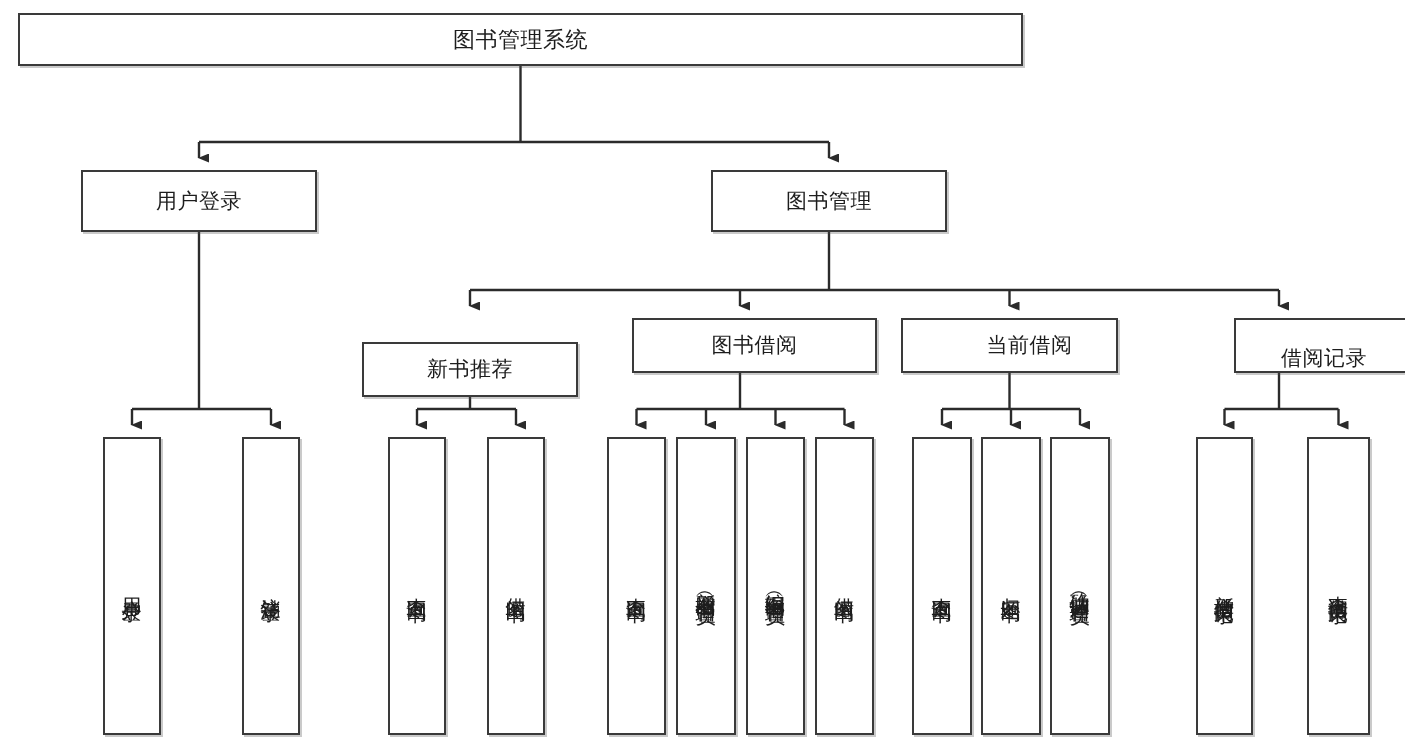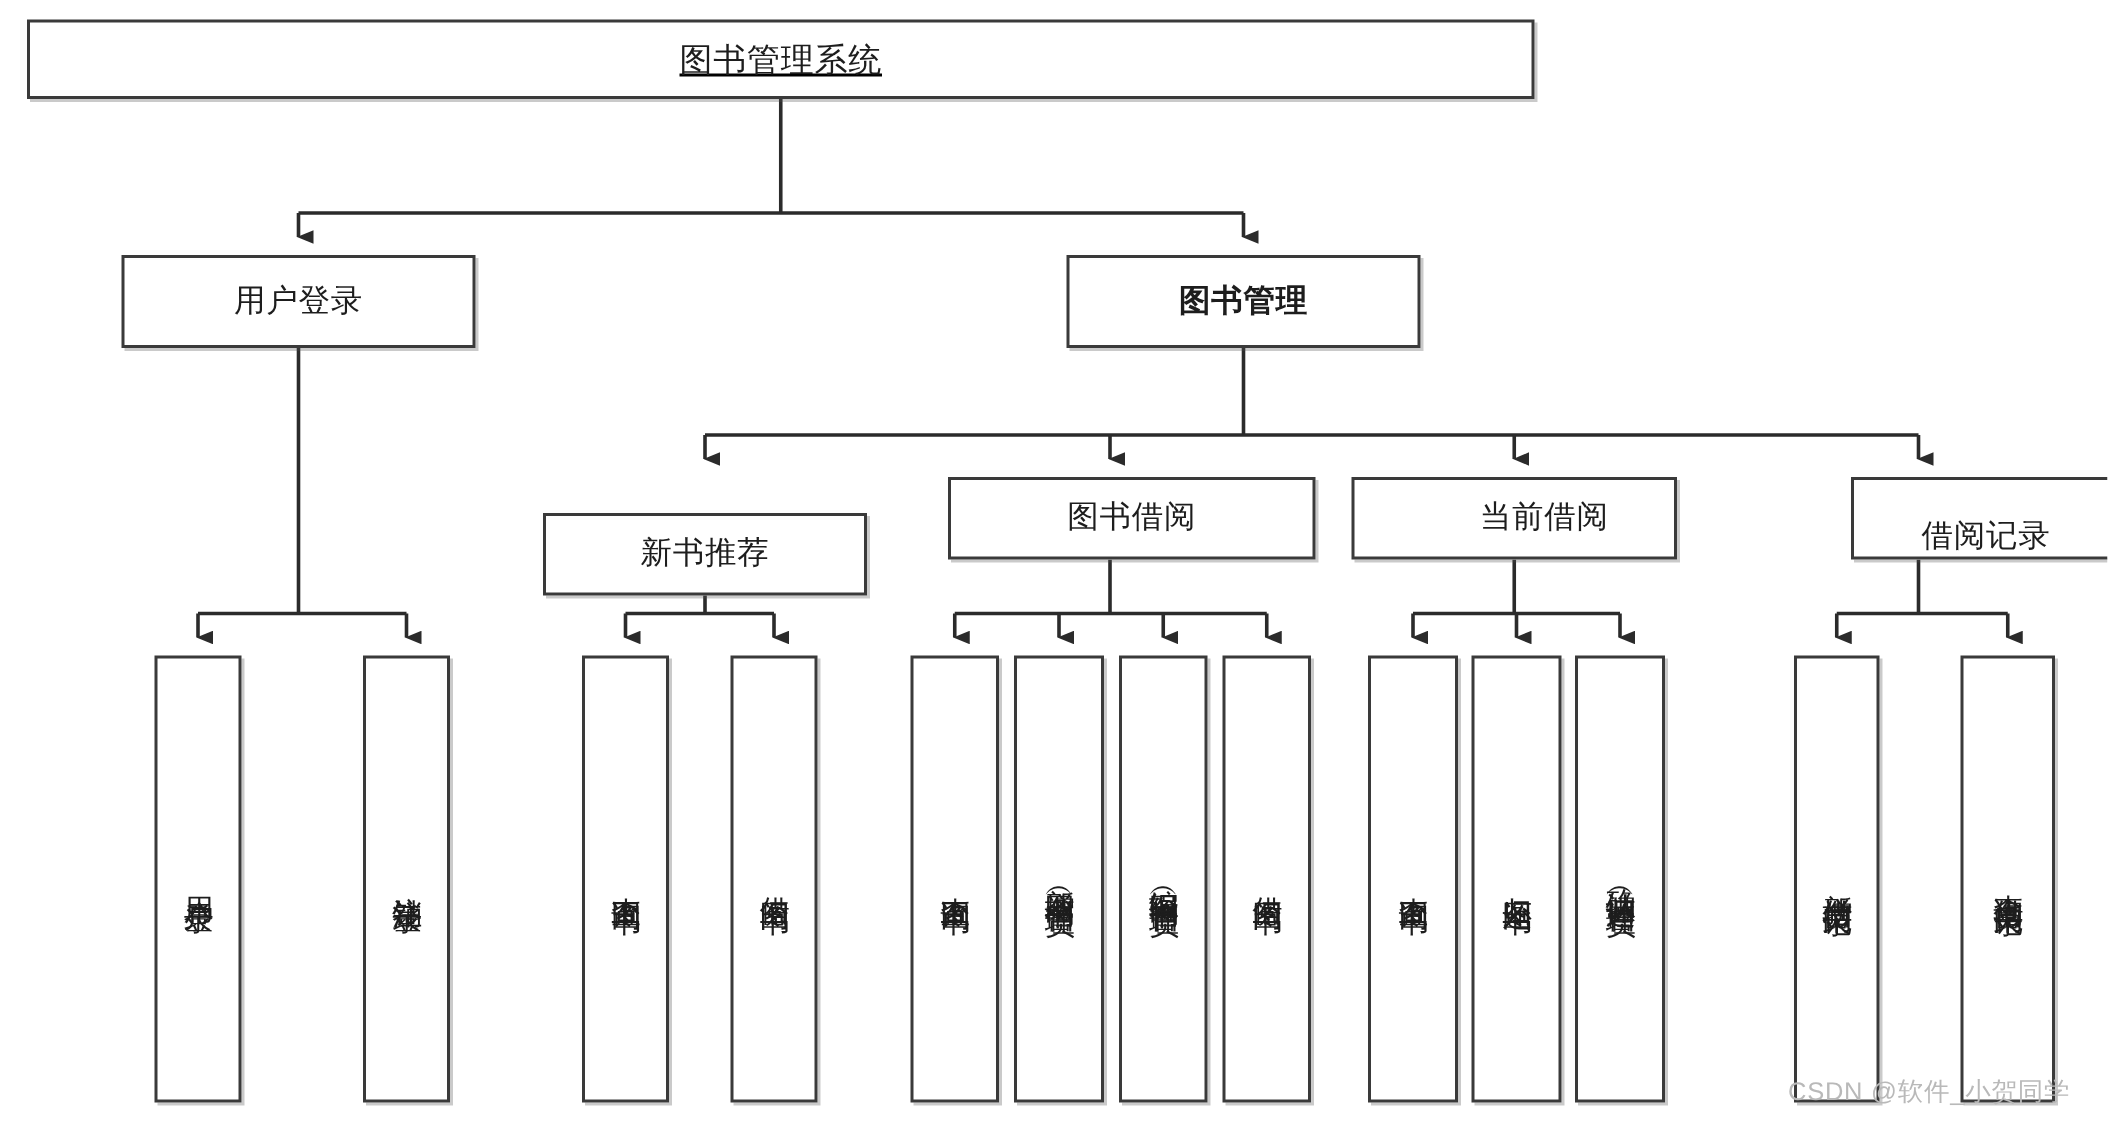--- a/index.html
+++ b/index.html
@@ -103,27 +103,27 @@
         <path d="M 1011 409 L 1011 425" marker-end="url(#arrowhead)"></path>
         <path d="M 1080 409 L 1080 425" marker-end="url(#arrowhead)"></path>
         <path d="M 1279 373 L 1279 409"></path>
         <path d="M 1224.5 409 L 1338.5 409"></path>
         <path d="M 1224.5 409 L 1224.5 425" marker-end="url(#arrowhead)"></path>
         <path d="M 1338.5 409 L 1338.5 425" marker-end="url(#arrowhead)"></path>
       </g>
   </svg>
 
   <div id="node-layer">
-      <div class="node root" style="left: 18px; top: 13px; width: 1005px; height: 53px; text-decoration: underline;">
+      <div class="node root" style="left: 18px; top: 13px; width: 1005px; height: 53px;">
         <span class="label">图书管理系统</span>
       </div>
       <div class="node" style="left: 81px; top: 170px; width: 236px; height: 62px;">
         <span class="label">用户登录</span>
       </div>
-      <div class="node" style="left: 711px; top: 170px; width: 236px; height: 62px; font-weight: bold;">
+      <div class="node" style="left: 711px; top: 170px; width: 236px; height: 62px;">
         <span class="label">图书管理</span>
       </div>
       <div class="node" style="left: 362px; top: 318px; width: 216px; height: 55px; margin-top: 24px;">
         <span class="label">新书推荐</span>
       </div>
       <div class="node" style="left: 632px; top: 318px; width: 245px; height: 55px;">
         <span class="label">图书借阅</span>
       </div>
       <div class="node" style="left: 901px; top: 318px; width: 217px; height: 55px; padding-left: 40px;">
         <span class="label">当前借阅</span>
@@ -165,15 +165,14 @@
         <span class="label">确认归还（管理员）</span>
       </div>
       <div class="node vertical" style="left: 1196px; top: 437px; width: 57px; height: 298px;">
         <span class="label">新增借阅记录</span>
       </div>
       <div class="node vertical" style="left: 1307px; top: 437px; width: 63px; height: 298px;">
         <span class="label">查询借阅记录</span>
       </div>
     </div>
 
-  <div class="watermark" style="left:1192px; top:716px;">CSDN @软件_小贺同学</div>
 
 </div>
 
 </body></html>

